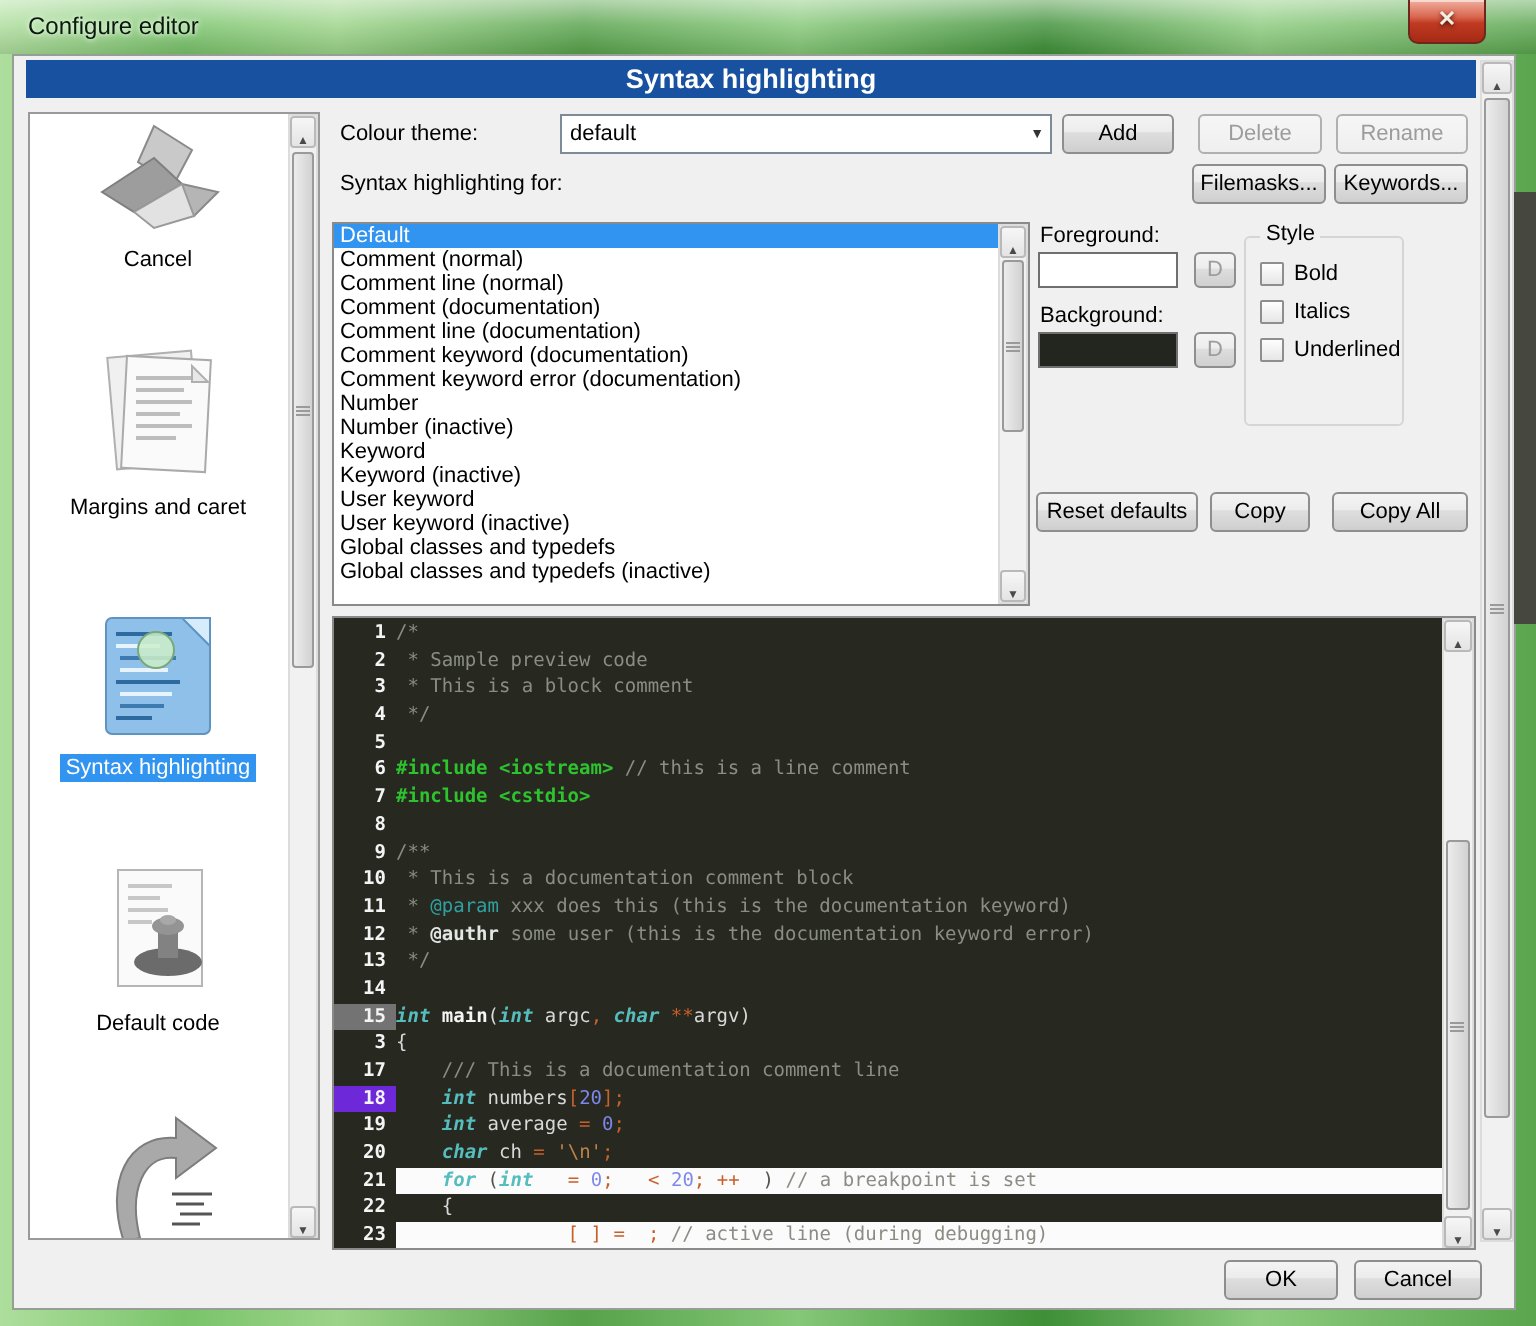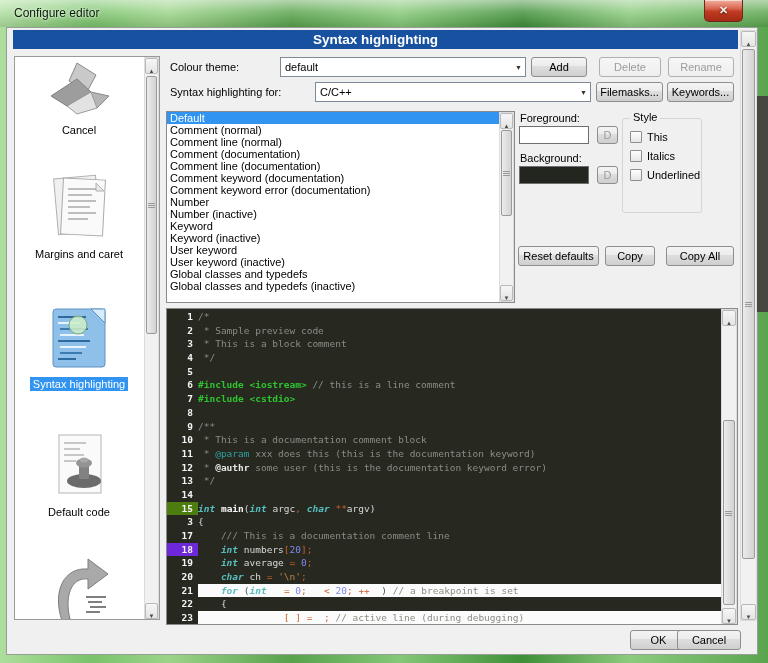--- a/index.html
+++ b/index.html
@@ -64,21 +64,21 @@
   .preview{position:absolute;left:166px;top:308px;width:572px;height:317px;box-sizing:border-box;
     border:1px solid #8a8a8a;background:#272921;overflow:hidden;}
   .code{position:absolute;left:0;top:1px;width:554px;}
   .crow{display:flex;height:13.7px;line-height:13.8px;font-family:"DejaVu Sans Mono",monospace;font-size:9.5px;}
   .crow.hl{background:#fbfbfb;}
   .lnum{flex:none;width:26px;padding-right:5px;text-align:right;font-weight:bold;background:#272921;}
   .ltxt{white-space:pre;}
   .sg-kw{font-style:italic;font-weight:bold;}
   .sg-pp,.sg-fn,.sg-dke{font-weight:bold;}
   
-  .ok-btn{left:612px;top:630px;width:57px;margin-left:18px;}
+  .ok-btn{left:612px;top:630px;width:57px;}
   .cancel-btn{left:677px;top:630px;width:64px;}
 </style>
 </head>
 <body>
 
 <div class="desktop">
   <div class="titlebar-shine"></div>
   <div class="win-title">Configure editor</div>
   <div class="close-btn">
     <span>✕</span>
@@ -182,24 +182,20 @@
   <div class="lbl" style="left:170px;top:61px;">Colour theme:</div>
   <div class="combo" style="left:280px;top:57px;width:246px;">
     <span>default</span>
     <span class="arrow">▼</span>
   </div>
   <div class="btn" style="left:531px;top:57px;width:56px;">Add</div>
   <div class="btn disabled" style="left:599px;top:57px;width:62px;">Delete</div>
   <div class="btn disabled" style="left:668px;top:57px;width:66px;">Rename</div>
 
   <div class="lbl" style="left:170px;top:86px;">Syntax highlighting for:</div>
-  <div class="combo" style="left:315px;top:82px;width:276px;">
-    <span>C/C++</span>
-    <span class="arrow">▼</span>
-  </div>
   <div class="btn" style="left:596px;top:82px;width:67px;">Filemasks...</div>
   <div class="btn" style="left:667px;top:82px;width:67px;">Keywords...</div>
 
   <div class="listbox">
       <div class="lb-item sel">Default</div>
       <div class="lb-item">Comment (normal)</div>
       <div class="lb-item">Comment line (normal)</div>
       <div class="lb-item">Comment (documentation)</div>
       <div class="lb-item">Comment line (documentation)</div>
       <div class="lb-item">Comment keyword (documentation)</div>
@@ -230,21 +226,21 @@
   <div class="lbl" style="left:520px;top:152px;">Background:</div>
   <div class="swatch" style="left:519px;top:166px;">
       <div style="width: 100%; height: 100%; background: rgb(35, 38, 30);"></div>
     </div>
   <div class="btn dbtn" style="left:597px;top:166px;">D</div>
 
   <div class="groupbox"></div>
   <div class="group-title">Style</div>
   <div class="chk" style="top:131px;">
     <span class="chk-box"></span>
-    <span class="chk-label">This</span>
+    <span class="chk-label">Bold</span>
   </div>
   <div class="chk" style="top:150px;">
     <span class="chk-box"></span>
     <span class="chk-label">Italics</span>
   </div>
   <div class="chk" style="top:169px;">
     <span class="chk-box"></span>
     <span class="chk-label">Underlined</span>
   </div>
 
@@ -304,21 +300,21 @@
         </div>
         <div class="crow">
           <span class="lnum" style="color: rgb(244, 244, 244); background: rgb(39, 41, 33);">13</span>
           <span class="ltxt"><span class="sg-cm" style="color: rgb(138, 141, 132);"> */</span></span>
         </div>
         <div class="crow">
           <span class="lnum" style="color: rgb(244, 244, 244); background: rgb(39, 41, 33);">14</span>
           <span class="ltxt"></span>
         </div>
         <div class="crow">
-          <span class="lnum" style="color: rgb(244, 244, 244); background: #4d7c0f;">15</span>
+          <span class="lnum" style="color: rgb(244, 244, 244); background: #737373;">15</span>
           <span class="ltxt"><span class="sg-kw" style="color: rgb(85, 189, 189);">int</span><span class="sg-pl" style="color: rgb(216, 216, 216);"> </span><span class="sg-fn" style="color: rgb(245, 245, 245);">main</span><span class="sg-pl" style="color: rgb(216, 216, 216);">(</span><span class="sg-kw" style="color: rgb(85, 189, 189);">int</span><span class="sg-pl" style="color: rgb(216, 216, 216);"> argc</span><span class="sg-op" style="color: rgb(200, 96, 44);">,</span><span class="sg-pl" style="color: rgb(216, 216, 216);"> </span><span class="sg-kw" style="color: rgb(85, 189, 189);">char</span><span class="sg-pl" style="color: rgb(216, 216, 216);"> </span><span class="sg-op" style="color: rgb(200, 96, 44);">**</span><span class="sg-pl" style="color: rgb(216, 216, 216);">argv)</span></span>
         </div>
         <div class="crow">
           <span class="lnum" style="color: rgb(244, 244, 244); background: rgb(39, 41, 33);">3</span>
           <span class="ltxt"><span class="sg-pl" style="color: rgb(216, 216, 216);">{</span></span>
         </div>
         <div class="crow">
           <span class="lnum" style="color: rgb(244, 244, 244); background: rgb(39, 41, 33);">17</span>
           <span class="ltxt"><span class="sg-cm" style="color: rgb(138, 141, 132);">    /// This is a documentation comment line</span></span>
         </div>

